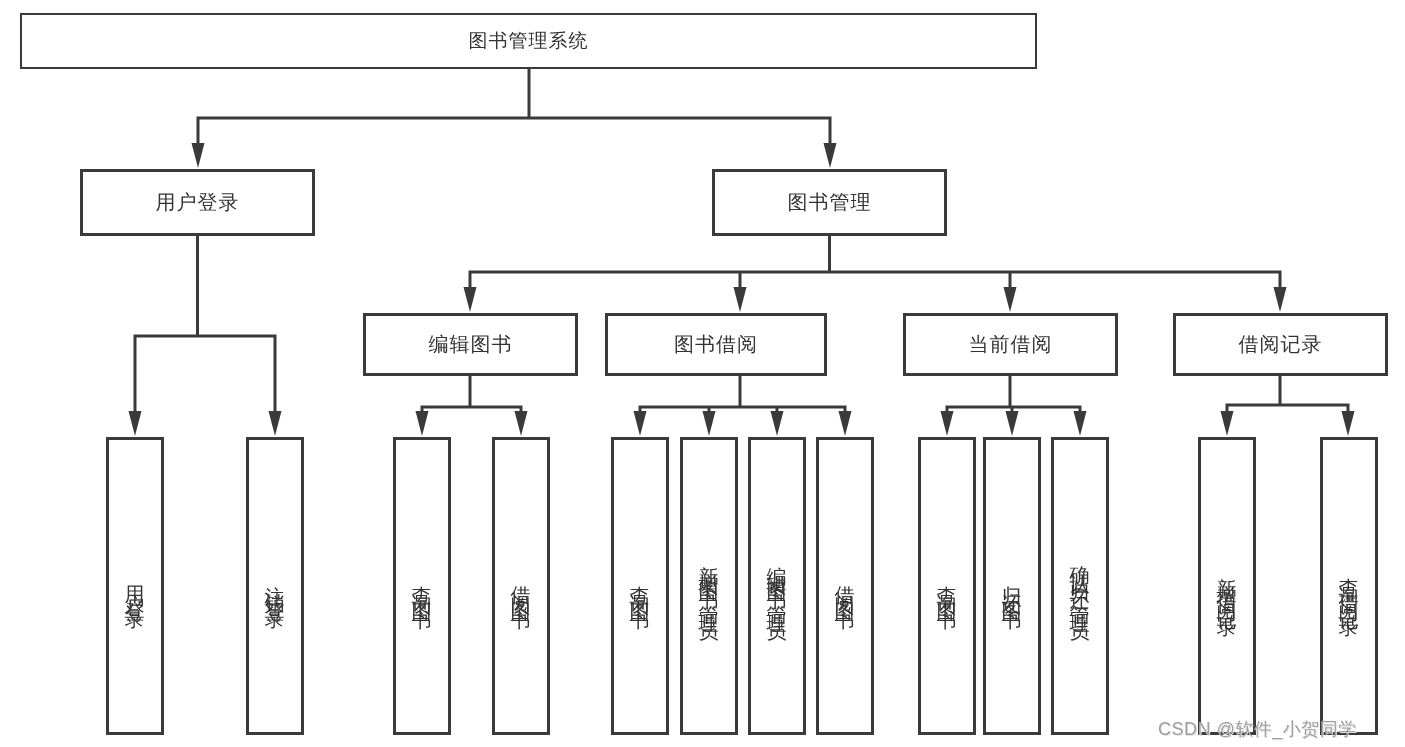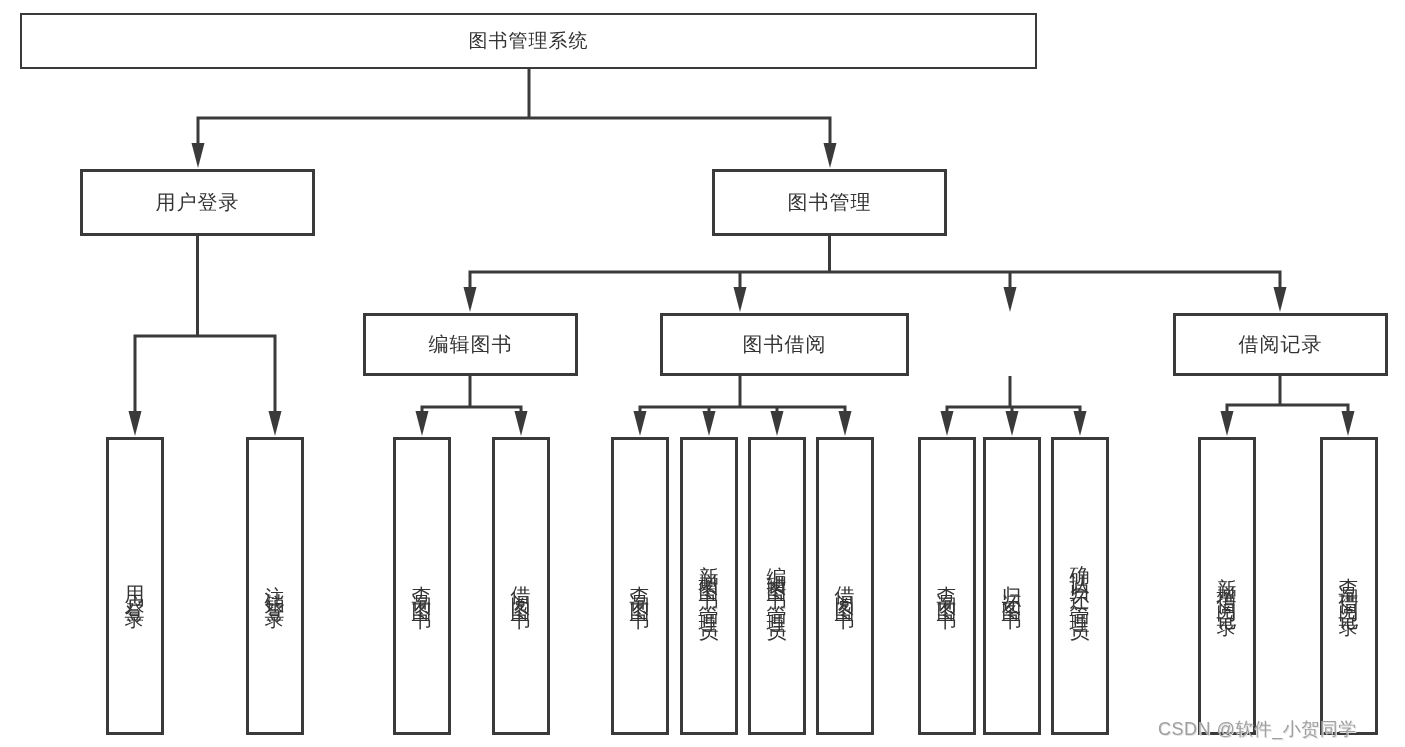--- a/index.html
+++ b/index.html
@@ -87,22 +87,25 @@
   <div class="box hbox" style="left:80px;top:169px;width:235px;height:67px">
     <span>用户登录</span>
   </div>
   <div class="box hbox" style="left:712px;top:169px;width:235px;height:67px">
     <span>图书管理</span>
   </div>
 
   <div class="box hbox" style="left:363px;top:313px;width:215px;height:63px">
     <span>编辑图书</span>
   </div>
-  <div class="box hbox" style="left:660px;top:313px;width:249px;height:63px">
+  <div class="box hbox" style="left:605px;top:313px;width:222px;height:63px">
     <span>图书借阅</span>
+  </div>
+  <div class="box hbox" style="left:903px;top:313px;width:215px;height:63px">
+    <span>当前借阅</span>
   </div>
   <div class="box hbox" style="left:1173px;top:313px;width:215px;height:63px">
     <span>借阅记录</span>
   </div>
 
   <div class="box vbox" style="left:106px">
     <span class="vtext">用户登录</span>
   </div>
   <div class="box vbox" style="left:246px">
     <span class="vtext">注销登录</span>

